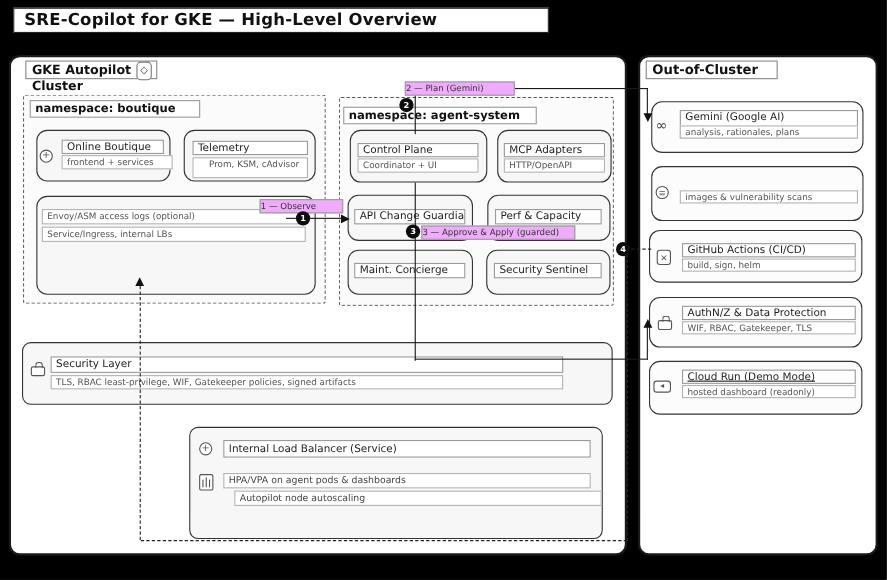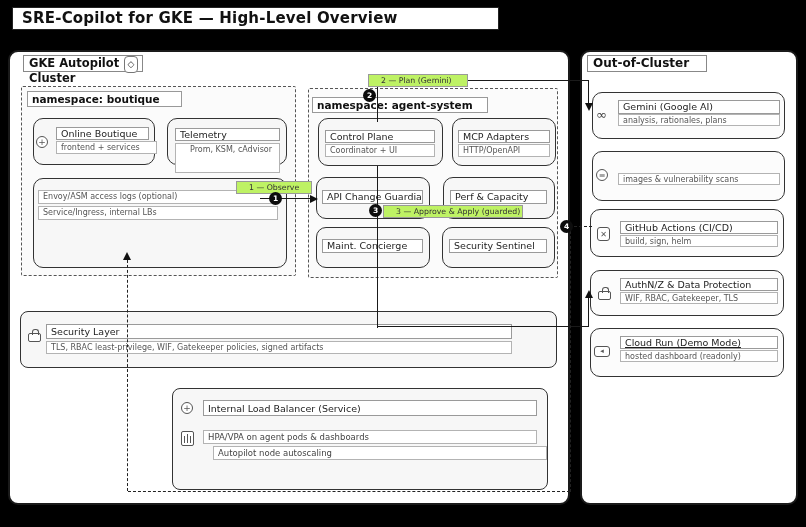--- a/index.html
+++ b/index.html
@@ -28,22 +28,22 @@
   .hline{height:0;border-top:1.8px solid #1a1a1a;z-index:40;}
   .vline{width:0;border-left:1.8px solid #1a1a1a;z-index:40;}
   .hdash{height:0;border-top:1.6px dashed #222;z-index:40;}
   .vdash{width:0;border-left:1.6px dashed #222;z-index:40;}
 
   .arr{width:0;height:0;z-index:44;}
   .arr-right{border-top:4px solid transparent;border-bottom:4px solid transparent;border-left:8px solid #111;}
   .arr-down{border-left:4px solid transparent;border-right:4px solid transparent;border-top:8px solid #111;}
   .arr-up{border-left:4px solid transparent;border-right:4px solid transparent;border-bottom:8px solid #111;}
 
-  .elabel{background:#bef264;border:1px solid #999;font-size:7.8px;color:#333;
-          line-height:11px;padding-left:12px;white-space:nowrap;overflow:hidden;z-index:45;}
+  .elabel{background:#f0abfc;border:1px solid #999;font-size:7.8px;color:#333;
+          line-height:11px;padding-left:0;white-space:nowrap;overflow:hidden;z-index:45;}
   .badge{width:13px;height:13px;border-radius:50%;background:#0d0d0d;color:#fff;
          font-size:7.5px;font-weight:bold;text-align:center;line-height:13px;z-index:46;}
 
   .k8s-badge{background:#fff;border:1px solid #777;border-radius:4px;text-align:center;
              font-size:9px;line-height:15px;color:#333;z-index:7;}
 
   .icon-plus{width:12px;height:12px;border:1.2px solid #555;border-radius:50%;background:#fff;
              text-align:center;line-height:10px;font-size:9px;color:#555;z-index:5;}
   .icon-circle{width:12px;height:12px;border:1.2px solid #555;border-radius:50%;background:#fff;
              text-align:center;line-height:11px;font-size:8px;color:#555;z-index:5;}
@@ -74,21 +74,21 @@
   <div class="abs ns" style="left:21px;top:86px;width:275px;height:190px;"></div>
   <div class="abs ns-label" style="left:27px;top:91px;width:155px;height:16px;">namespace: boutique</div>
 
   <div class="abs gbox" style="left:33px;top:118px;width:122px;height:47px;"></div>
   <div class="abs icon-plus" style="left:36px;top:136px;">+</div>
   <div class="abs tbar" style="left:56px;top:127px;width:93px;height:13px;">Online Boutique</div>
   <div class="abs sbar" style="left:56px;top:141px;width:101px;height:13px;">frontend + services</div>
 
   <div class="abs gbox" style="left:167px;top:118px;width:120px;height:47px;"></div>
   <div class="abs tbar" style="left:175px;top:128px;width:105px;height:13px;">Telemetry</div>
-  <div class="abs sbar" style="left:175px;top:143px;width:105px;height:30px;padding-left:14px;">Prom, KSM, cAdvisor</div>
+  <div class="abs sbar" style="left:175px;top:143px;width:105px;height:19px;padding-left:14px;">Prom, KSM, cAdvisor</div>
 
   <div class="abs gbox" style="left:33px;top:178px;width:254px;height:90px;"></div>
   <div class="abs sbar" style="left:38px;top:190px;width:240px;height:14px;">Envoy/ASM access logs (optional)</div>
   <div class="abs sbar" style="left:38px;top:206px;width:240px;height:14px;">Service/Ingress, internal LBs</div>
 
   <div class="abs ns" style="left:308px;top:88px;width:250px;height:190px;"></div>
   <div class="abs ns-label" style="left:312px;top:97px;width:176px;height:16px;">namespace: agent-system</div>
 
   <div class="abs gbox" style="left:318px;top:118px;width:125px;height:48px;"></div>
   <div class="abs tbar" style="left:325px;top:130px;width:110px;height:13px;">Control Plane</div>
@@ -124,21 +124,21 @@
       <i class="b3"></i>
     </div>
   <div class="abs sbar" style="left:203px;top:430px;width:334px;height:14px;line-height:13px;font-size:8.5px;color:#444;">HPA/VPA on agent pods &amp; dashboards</div>
   <div class="abs sbar" style="left:213px;top:446px;width:334px;height:14px;line-height:13px;font-size:8.5px;color:#444;">Autopilot node autoscaling</div>
 
   <div class="abs panel" style="left:580px;top:50px;width:218px;height:455px;"></div>
   <div class="abs panel-label" style="left:587px;top:55px;width:120px;height:17px;font-size:12px;">Out-of-Cluster</div>
 
   <div class="abs obox" style="left:592px;top:92px;width:193px;height:47px;"></div>
   <div class="abs icon-glyph" style="left:596px;top:109px;">∞</div>
-  <div class="abs tbar" style="left:618px;top:100px;width:162px;height:14px;">Gemini (Google AI)</div>
+  <div class="abs tbar" style="left:618px;top:100px;width:162px;height:26px;">Gemini (Google AI)</div>
   <div class="abs sbar" style="left:618px;top:114px;width:162px;height:12px;">analysis, rationales, plans</div>
 
   <div class="abs obox" style="left:592px;top:151px;width:193px;height:50px;"></div>
   <div class="abs icon-circle" style="left:596px;top:169px;">≡</div>
   <div class="abs sbar" style="left:618px;top:173px;width:162px;height:12px;">images &amp; vulnerability scans</div>
 
   <div class="abs obox" style="left:590px;top:209px;width:194px;height:48px;"></div>
   <div class="abs icon-square" style="left:597px;top:227px;">✕</div>
   <div class="abs tbar" style="left:620px;top:221px;width:158px;height:13px;">GitHub Actions (CI/CD)</div>
   <div class="abs sbar" style="left:620px;top:235px;width:158px;height:12px;">build, sign, helm</div>

